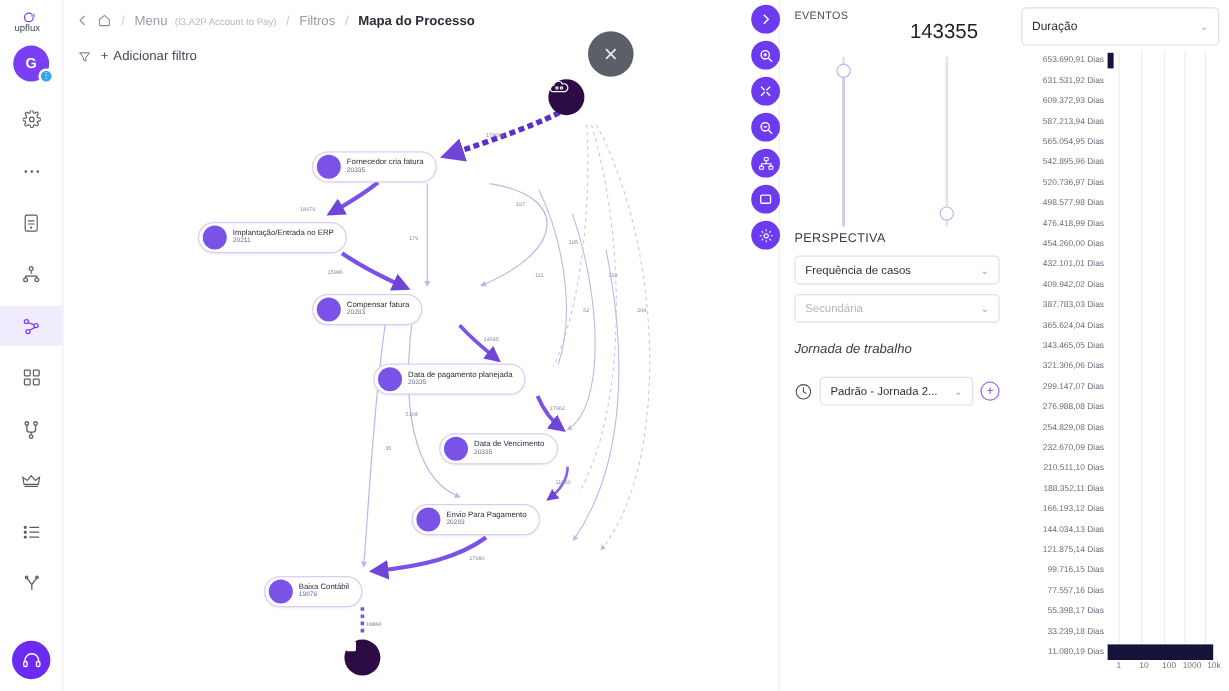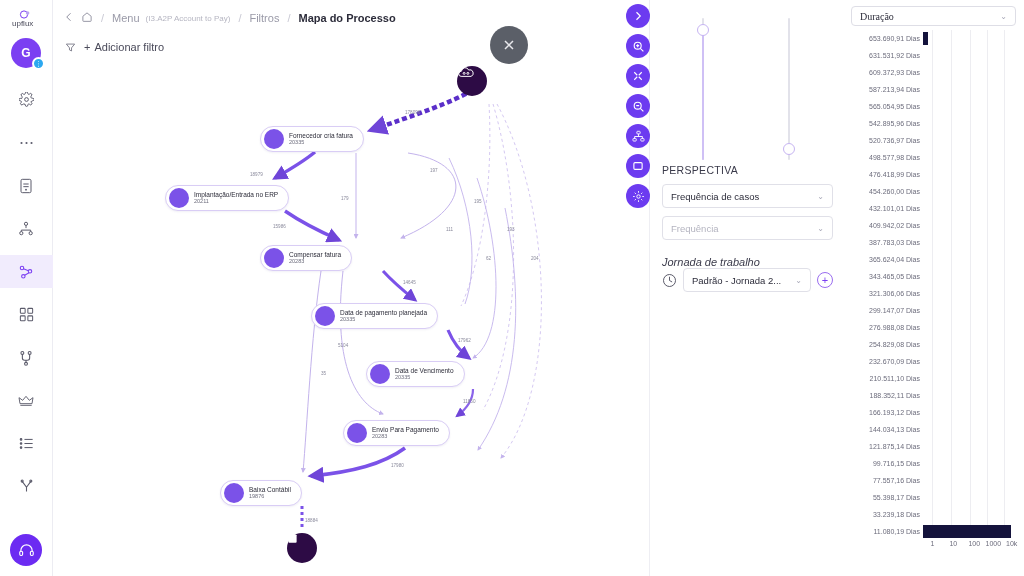--- a/index.html
+++ b/index.html
@@ -135,36 +135,36 @@
   }
   .persp-title { font-size: 10.5px; color:#3a3a4a; letter-spacing:.3px; }
   .selectbox {
     margin-top: 8px; height: 24px; border:1px solid #e0e0e8; border-radius: 4px;
     display:flex; align-items:center; padding: 0 8px; font-size: 9.5px; color:#2c2c3a;
     justify-content: space-between; cursor:pointer; background:#fff;
   }
   .selectbox.placeholder { color:#b4b4c0; }
   .chev { color:#a8a8b8; font-size:8px; }
   .jt-title { font-size: 11px; color:#3a3a4a; margin-top: 16px; font-style: italic;}
-  .jt-row { display:flex; align-items:center; gap:6px; margin-top:0;}
+  .jt-row { display:flex; align-items:center; gap:6px; margin-top:17px;}
   .jt-row .selectbox { margin-top:0; flex: 1 1 auto; }
   .plus-btn {
     width:16px;height:16px;border-radius:50%;border:1px solid #9a6df0;color:#7b3ff2;
     display:flex;align-items:center;justify-content:center;font-size:11px;cursor:pointer;flex:0 0 16px;
   }
 
   
   .hpanel {
     width: 179px; flex: 0 0 179px; height: 576px; background:#fff;
     padding: 6px 8px 0 6px; position: relative;
   }
   .hsel {
-    height: 20px; border:1px solid #dedee6; border-radius: 4px;
+    height: 32px; border:1px solid #dedee6; border-radius: 4px;
     display:flex; align-items:center; justify-content:space-between;
-    padding: 0 8px; font-size: 10px; color:#2c2c3a; cursor:pointer; margin-bottom: 4px; font-family: Liberation Serif, serif;
+    padding: 0 8px; font-size: 10px; color:#2c2c3a; cursor:pointer; margin-bottom: 4px;
   }
   .hchart { position: relative; height: 522px; }
   .hrow { display:flex; align-items:center; height: 17px; }
   .hlabel { width: 72px; text-align: right; font-size: 7px; color:#6c6c7c; padding-right:3px; flex:0 0 72px;}
   .hbarzone { position: relative; flex: 1 1 auto; height: 17px; }
   .hbar { position:absolute; left: 0; top: 2px; height: 13px; background:#14133c; }
   .hgrid { position:absolute; top: 0; bottom: 17px; left: 78px; right: 8px; pointer-events:none; }
   .gline { position:absolute; top:0; bottom:0; width:1px; background:#ededf1; }
   .haxis { display:flex; position:absolute; left: 78px; right: 0; bottom: 2px; height: 10px; }
   .tick { position:absolute; font-size: 7px; color:#6c6c7c; transform: translateX(-50%); }
@@ -495,20 +495,24 @@
       <div class="edge-lbl" style="left:405px;top:280px;">17962</div>
       <div class="edge-lbl" style="left:268px;top:313px;">35</div>
       <div class="edge-lbl" style="left:410px;top:341px;">11850</div>
       <div class="edge-lbl" style="left:338px;top:405px;">17980</div>
       <div class="edge-lbl" style="left:252px;top:460px;">18884</div>
     </div>
   </div>
 
   <div class="rpanel">
     <div class="stat-row">
+      <div class="stat">
+        <div class="stat-lbl">EVENTOS</div>
+        <div class="stat-val">143355</div>
+      </div>
     </div>
 
 
     <div class="slider-row">
       <div class="slider-col">
         <div class="strack"></div>
         <div class="sfill" style="top:16px; bottom:4px;"></div>
         <div class="sknob" style="top:10px;"></div>
       </div>
       <div class="slider-col">
@@ -516,21 +520,21 @@
         <div class="sknob" style="top:129px;"></div>
       </div>
     </div>
 
     <div class="persp-title">PERSPECTIVA</div>
     <div class="selectbox">
       <span>Frequência de casos</span>
       <span class="chev">⌄</span>
     </div>
     <div class="selectbox placeholder">
-      <span>Frequência</span>
+      <span>Secundária</span>
       <span class="chev">⌄</span>
     </div>
 
     <div class="jt-title">Jornada de trabalho</div>
     <div class="jt-row">
       <svg width="15" height="15" viewBox="0 0 20 20" fill="none" stroke="#4a4a5a" stroke-width="1.2">
         <circle cx="10" cy="10" r="8"></circle>
           <path d="M10 5v5l3.5 2"></path>
       </svg>
       <div class="selectbox">

